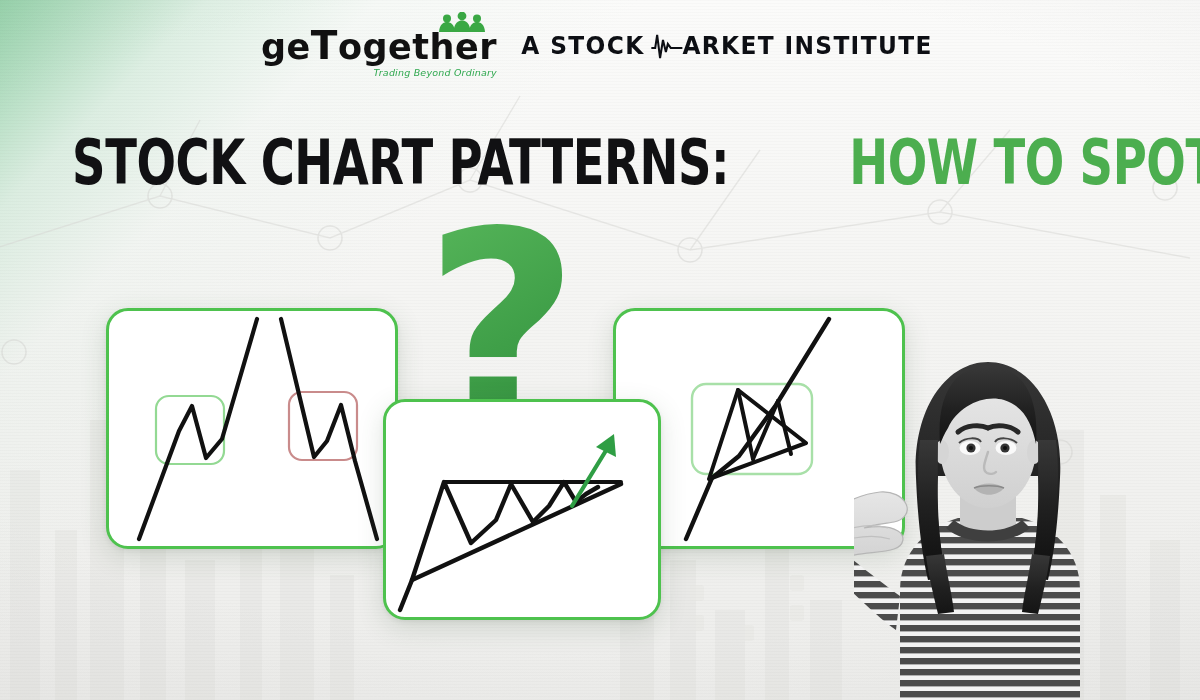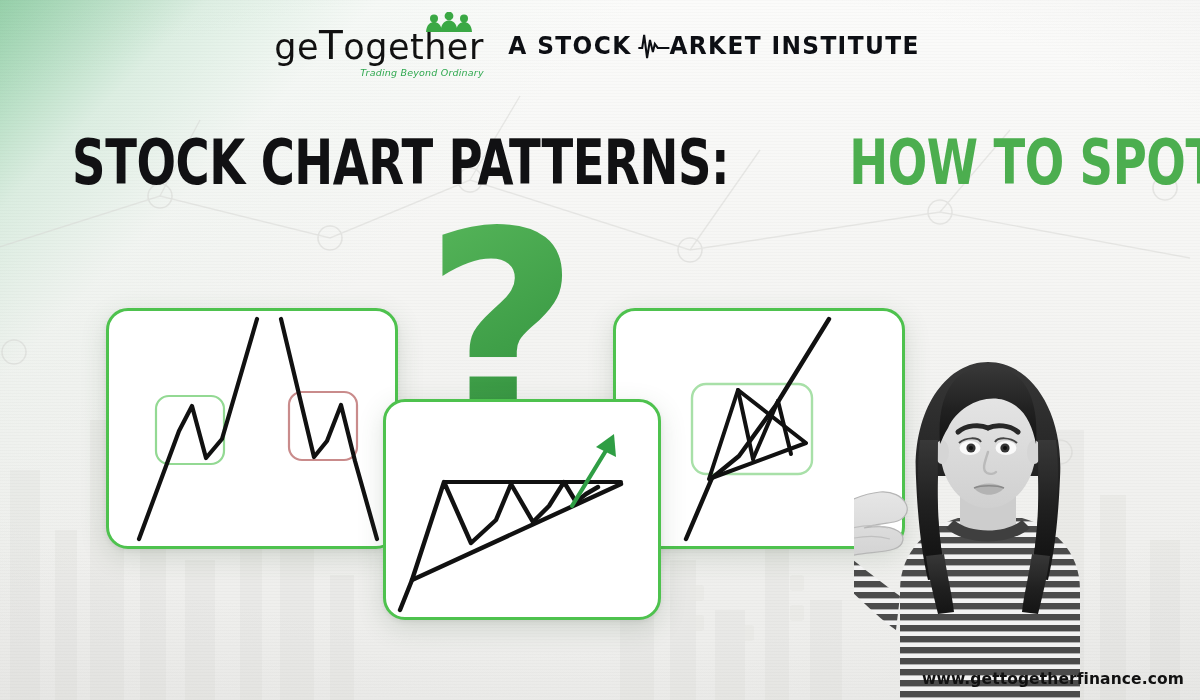--- a/index.html
+++ b/index.html
@@ -20,21 +20,21 @@
     background-image:repeating-linear-gradient(0deg, rgba(0,0,0,.022) 0px, rgba(0,0,0,.022) 1px, rgba(255,255,255,0) 1px, rgba(255,255,255,0) 3px);
     mix-blend-mode:multiply;opacity:.55;}
   .bg-bars{position:absolute;inset:0;opacity:.55;}
   .bg-net{position:absolute;inset:0;opacity:.5;}
   .bg-vignette{position:absolute;inset:0;
     background:radial-gradient(120% 90% at 50% 45%, rgba(255,255,255,0) 52%, rgba(190,190,188,.30) 100%);}
 
   
   .logo-row{position:absolute;left:0;right:0;top:26px;display:flex;align-items:center;justify-content:center;gap:18px;}
   .logo-mark{position:relative;display:inline-block;}
-  .logo-word{font-family:"DejaVu Sans", sans-serif;font-size:35px;font-weight:400;
+  .logo-word{font-family:"DejaVu Sans", sans-serif;font-size:35px;font-weight:700;
     letter-spacing:.5px;color:#111;line-height:1;white-space:nowrap;}
   .logo-word .cap{font-size:39px;}
   .logo-people{position:absolute;right:8px;top:-14px;width:54px;height:20px;}
   .logo-tag{position:absolute;right:0;bottom:-13px;font-family:"DejaVu Sans",sans-serif;
     font-size:9.5px;color:#2fa84f;letter-spacing:.2px;white-space:nowrap;font-style:italic;}
   .inst{display:flex;align-items:center;gap:0px;font-family:"DejaVu Sans", sans-serif;
     font-weight:700;font-size:24px;letter-spacing:1.4px;color:#0d0f14;white-space:nowrap;
     transform:scaleX(.97);}
   .inst .ecg{display:inline-block;width:34px;height:30px;vertical-align:middle;margin:0 -1px 0 6px;}
 
@@ -291,15 +291,14 @@
 
         <path d="M120 160 C127 154 143 154 150 160 C143 169 127 169 120 160 Z" fill="#b9b2ae"></path>
         <path d="M120 160 C127 157 143 157 150 160" fill="none" stroke="#8f8884" stroke-width="1.6"></path>
 
         <path d="M90 226 C94 252 98 266 100 284 L84 286 C78 262 74 244 72 228 Z" fill="url(#hairg)"></path>
         <path d="M178 226 C174 252 170 266 168 284 L184 286 C190 262 194 244 196 228 Z" fill="url(#hairg)"></path>
       </g>
     </svg>
   </div>
 
-  <div class="url">www.gettogetherfinance.com</div>
 
 </div>
 
 </body></html>

